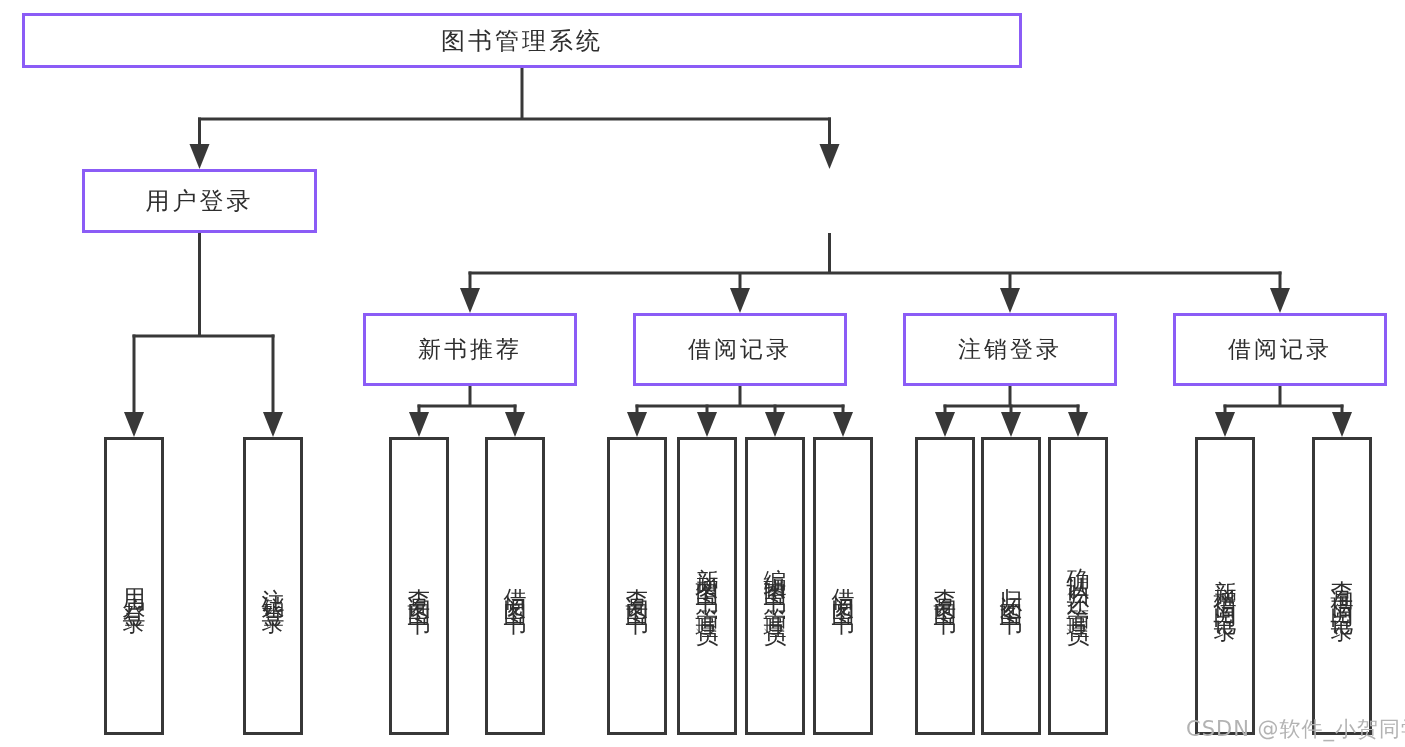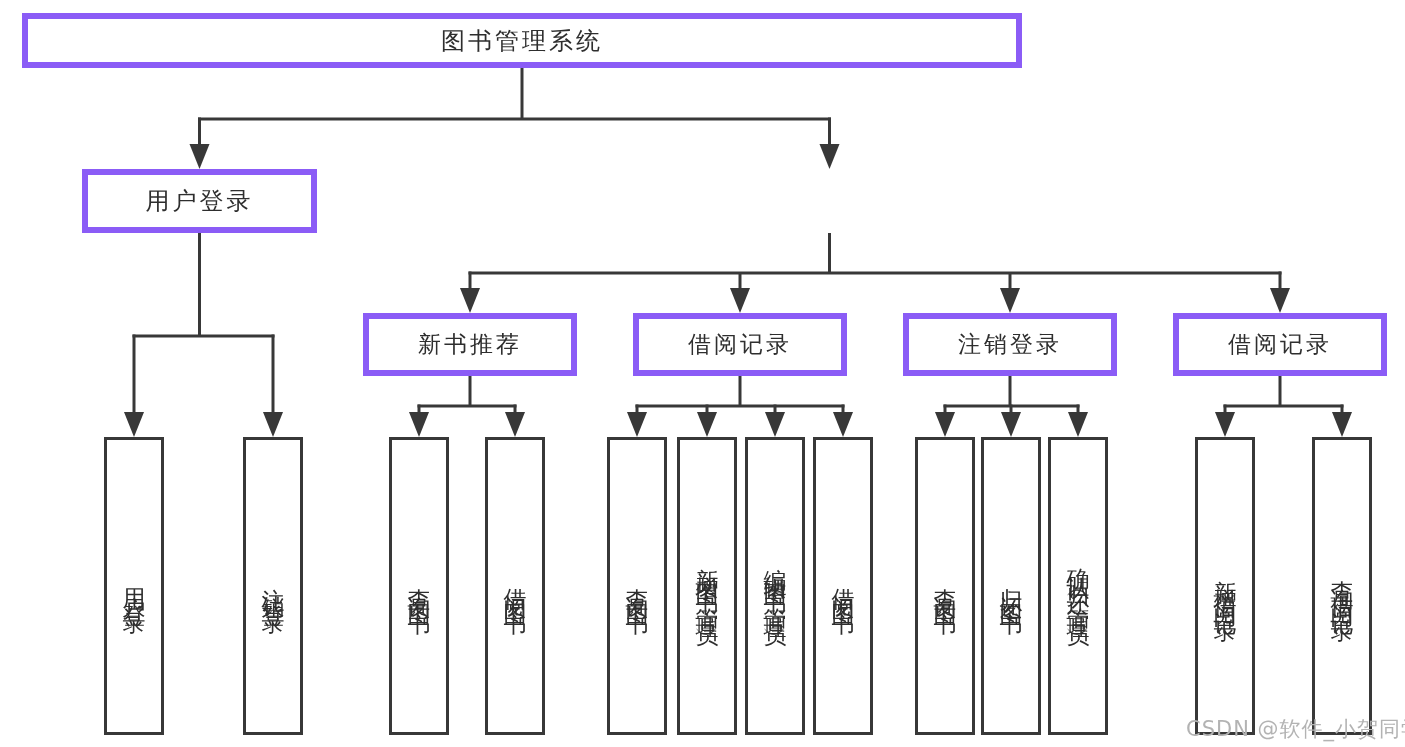--- a/index.html
+++ b/index.html
@@ -17,33 +17,33 @@
   }
   #connectors {
     position: absolute;
     left: 0; top: 0;
     width: 1405px;
     height: 747px;
   }
   .node {
     position: absolute;
     box-sizing: border-box;
-    border: 6px solid #8b5cf6;
+    border: 3px solid #8b5cf6;
     background: #ffffff;
     display: flex;
     align-items: center;
     justify-content: center;
     color: #2e2e2e;
     font-size: 24px;
     letter-spacing: 3px;
     white-space: nowrap;
   }
   .node.root  { left: 22px;  top: 13px;  width: 1000px; height: 55px; }
   .node.lvl2  { top: 169px; width: 235px; height: 64px; }
-  .node.lvl3  { top: 313px; width: 214px; height: 63px; font-size: 23px; }
+  .node.lvl3  { top: 313px; width: 214px; height: 73px; font-size: 23px; }
   .leaf {
     position: absolute;
     box-sizing: border-box;
     top: 437px;
     width: 60px;
     height: 298px;
     border: 3px solid #383838;
     background: #ffffff;
     display: flex;
     align-items: center;

